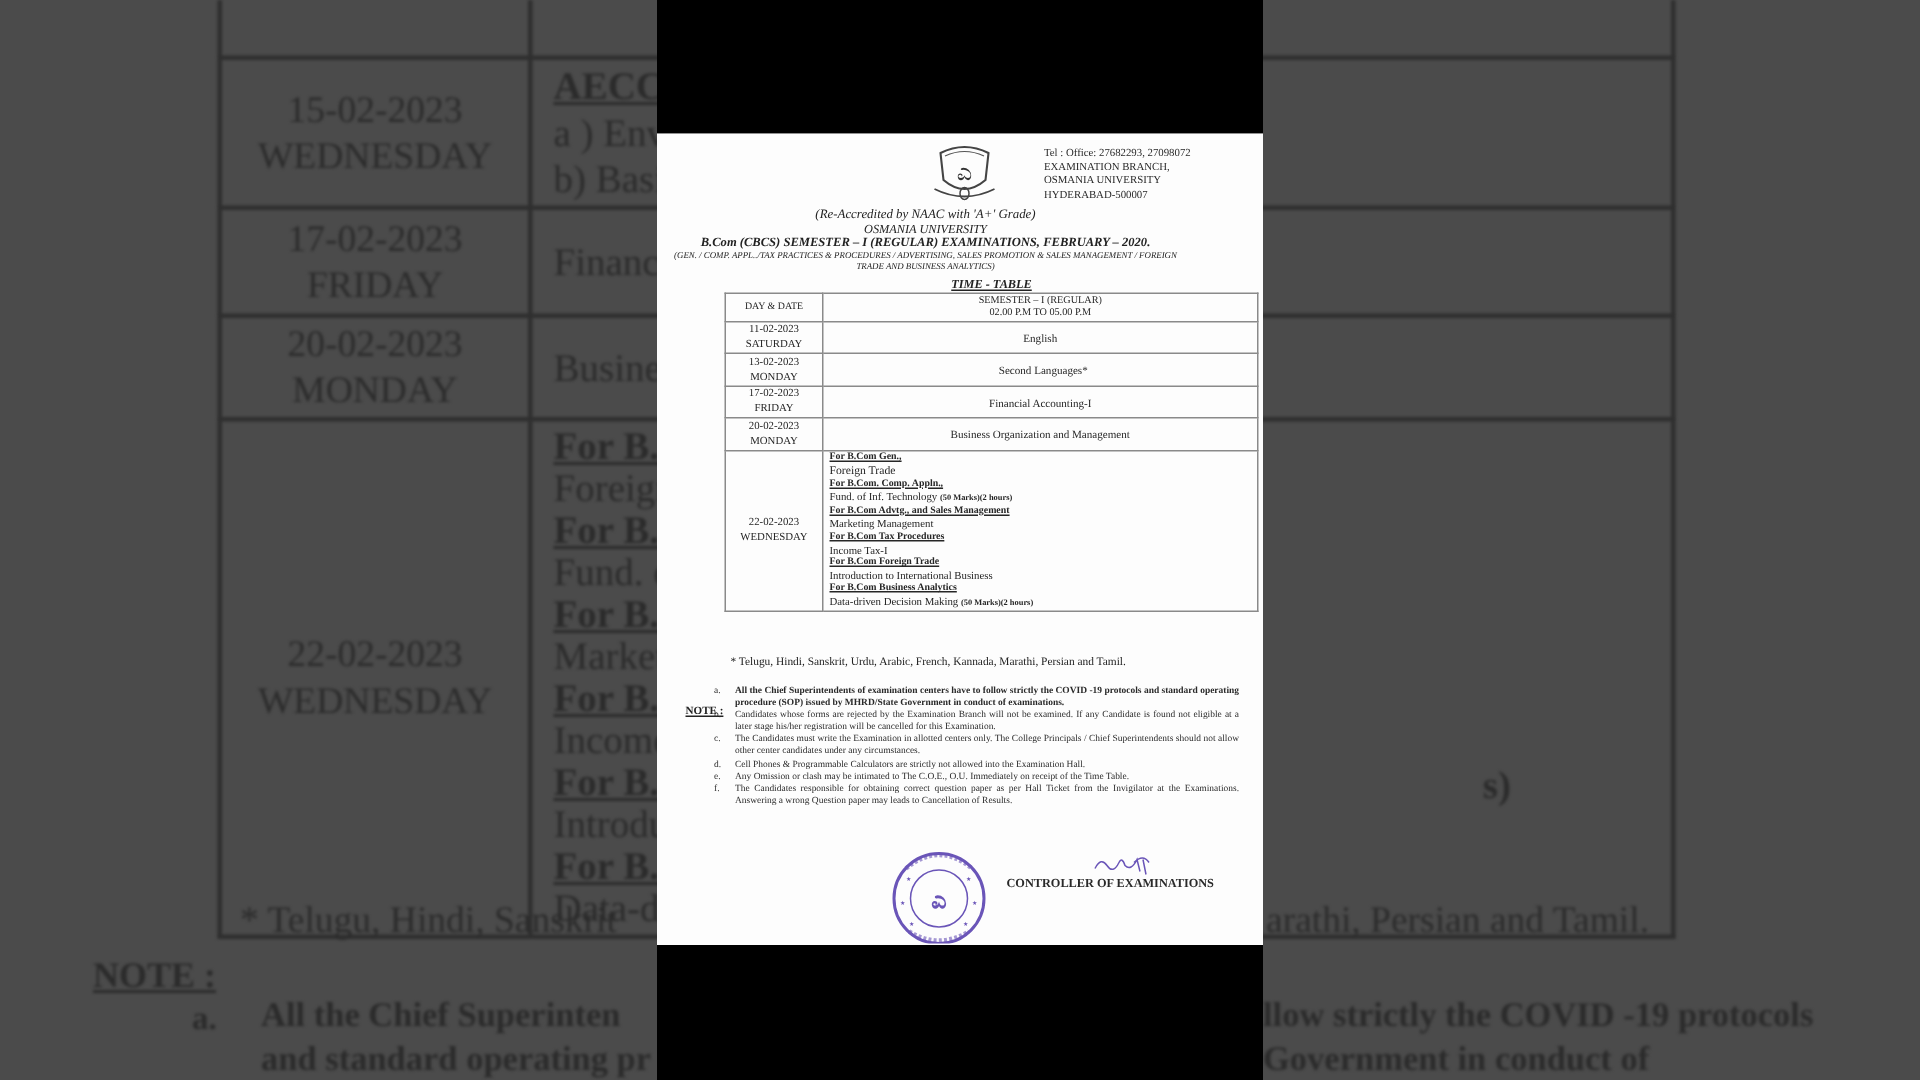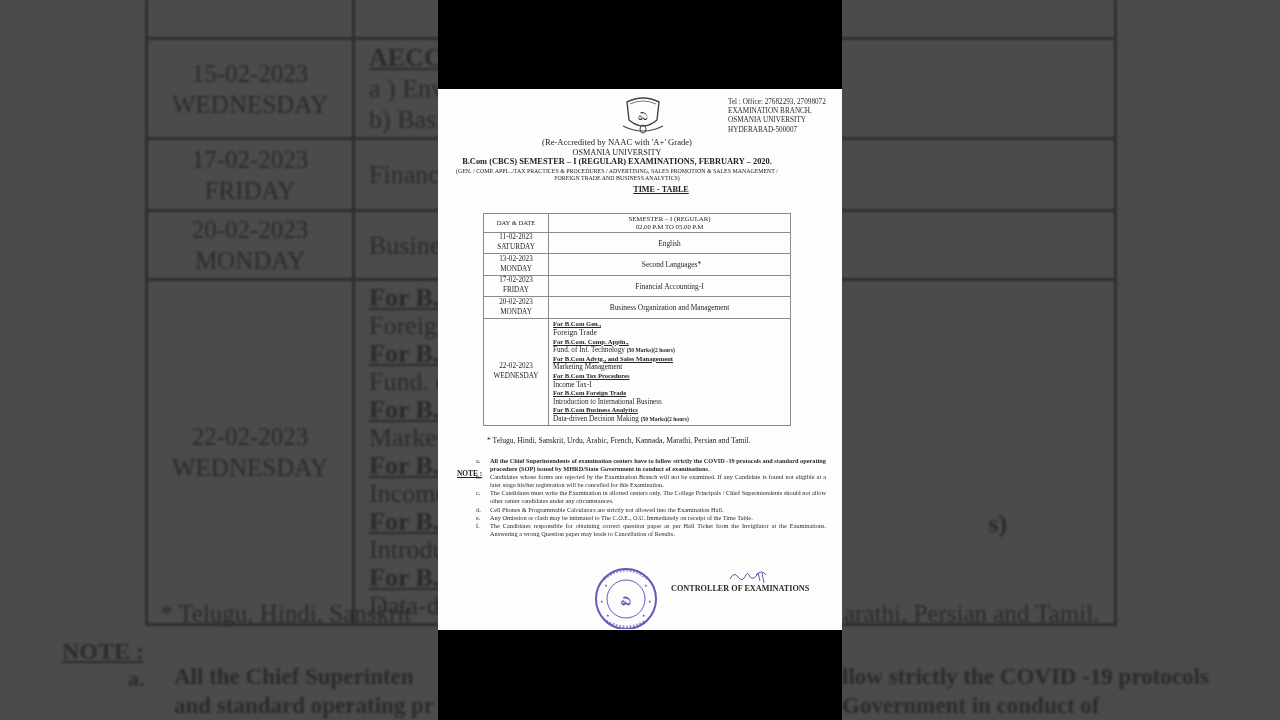--- a/index.html
+++ b/index.html
@@ -37,31 +37,31 @@
   .bar.top { top:0; height:89px; }
   .bar.bottom { top:630px; height:90px; }
 
   
   .page {
     position:absolute; left:438px; top:89px; width:404px; height:541px;
     background:#fdfdfd; color:#222; overflow:hidden;
   }
   .logo { position:absolute; left:183px; top:7px; width:44px; height:38px; }
   .contact {
-    position:absolute; left:258px; top:9px; font-size:7.2px; line-height:9.2px; color:#2a2a2a;margin-left:32px;
-  }
-  .center { position:absolute; left:0; width:358px; text-align:center; }
+    position:absolute; left:258px; top:9px; font-size:7.2px; line-height:9.2px; color:#2a2a2a;
+  }
+  .center { position:absolute; left:0; width:358px; text-align:center;font-style:italic; }
   .naac { top:48px; font-size:8.6px; }
   .uni  { top:59px; font-size:8.2px; }
   .exam { top:68px; font-size:8.4px; font-weight:bold; }
   .streams { top:79px; font-size:5.9px; line-height:7.4px; padding:0 8px; box-sizing:border-box; }
   .tt-title { top:96px; font-size:8.2px; font-weight:bold; text-decoration:underline;margin-left:44px; }
 
   table.tt {
-    position:absolute; left:45px; top:124px; width:308px;
+    position:absolute; left:45px; top:106px; width:356px;
     border-collapse:collapse; font-size:7.2px; color:#262626;
   }
   table.tt td, table.tt th {
     border:1px solid #8a8a8a; padding:0 4px; vertical-align:middle;
   }
   table.tt th { font-weight:normal; font-size:6.6px; }
   table.tt .c-date { width:56px; text-align:center; line-height:9.8px; }
   table.tt .hdr-sem { text-align:center; font-size:6.8px; line-height:8.5px; }
   .subj { font-size:7.4px;text-align:center; }
   .sec-head { display:block; font-weight:bold; text-decoration:underline; font-size:6.6px; line-height:8.6px; }

